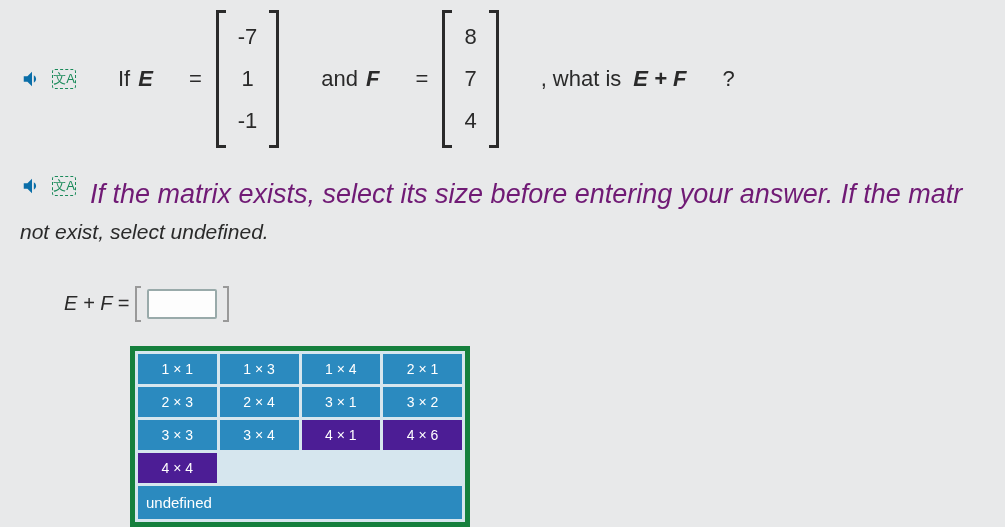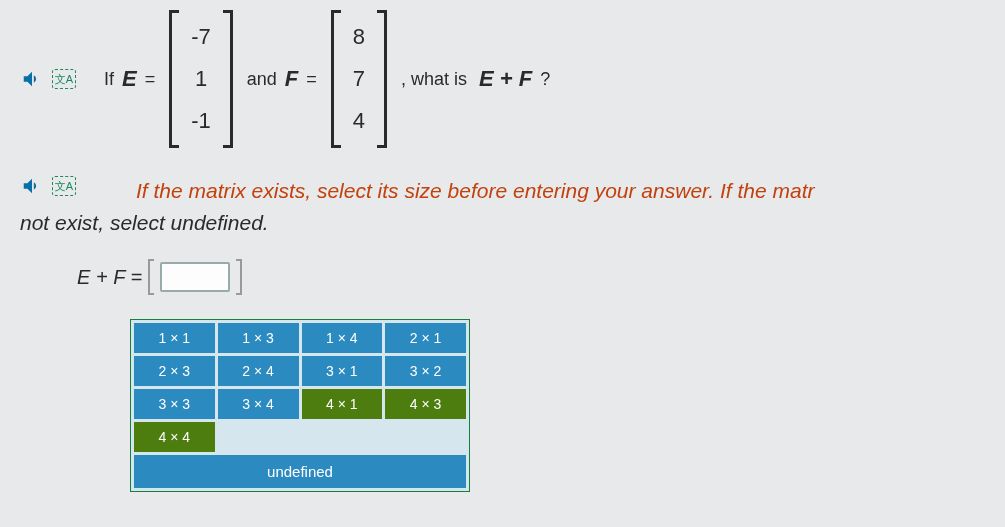--- a/index.html
+++ b/index.html
@@ -28,34 +28,35 @@
       cursor: pointer;
     }
     .translate-icon {
       width: 24px;
       height: 20px;
       border: 1px dashed #1a8a5a;
       border-radius: 3px;
       display: flex;
       align-items: center;
       justify-content: center;
-      font-size: 11px;
+      font-size: 13px;
       color: #1a8a5a;
       cursor: pointer;
-      margin-right: 20px;
+      margin-right: 6px;
     }
     .text-label {
       font-size: 22px;
       font-style: italic;
       font-weight: bold;
       color: #2a2a2a;
     }
     .text-plain {
-      font-size: 18px;
-      color: #2a2a2a;
+      font-size: 22px;
+      color: #2a2a2a;
+      margin-left: 28px;
     }
     .matrix {
       display: flex;
       align-items: stretch;
       margin: 0 6px;
     }
     .bracket-left, .bracket-right {
       width: 10px;
       border-top: 3px solid #2a2a2a;
       border-bottom: 3px solid #2a2a2a;
@@ -73,37 +74,36 @@
       padding: 8px 4px;
       color: #2a2a2a;
     }
     .instruction-row {
       display: flex;
       align-items: flex-start;
       gap: 8px;
       margin-bottom: 6px;
     }
     .instruction-text {
-      font-size: 21px;
-      font-style: italic;
-      color: #c2410c;
+      font-size: 27px;
+      font-style: italic;
+      color: #701a75;
       line-height: 1.4;
-      margin-left: 32px;
     }
     .instruction-cont {
       font-size: 21px;
       font-style: italic;
       color: #2a2a2a;
-      margin-bottom: 24px;
+      margin-bottom: 42px;
     }
     .answer-row {
       display: flex;
       align-items: center;
       gap: 6px;
-      margin-left: 57px;
+      margin-left: 44px;
       margin-bottom: 24px;
     }
     .answer-label {
       font-size: 20px;
       font-style: italic;
       color: #2a2a2a;
     }
     .small-bracket-l, .small-bracket-r {
       width: 6px;
       height: 36px;
@@ -116,44 +116,44 @@
       width: 70px;
       height: 30px;
       border: 2px solid #9aa;
       background: #fdfdfd;
       border-radius: 2px;
     }
     .size-picker {
       margin-left: 110px;
       width: 340px;
       background: #d6e6ee;
-      border: 1px solid #15803d;
+      border: 5px solid #15803d;
       padding: 3px;
     }
     .size-grid {
       display: grid;
       grid-template-columns: repeat(4, 1fr);
       gap: 3px;
     }
     .size-cell {
       background: #2b8abf;
       color: #ffffff;
       text-align: center;
       padding: 7px 4px;
       font-size: 14px;
       cursor: pointer;
       position: relative;
     }
     .size-cell.dim {
-      background: #4d7c0f;
+      background: #4c1d95;
     }
     .undefined-row {
       background: #2b8abf;
       color: #ffffff;
-      text-align: center;
+      text-align: left;
       padding: 8px;
       font-size: 15px;
       margin-top: 3px;
       cursor: pointer;
     }
   </style>
 </head>
 <body>
 
 <div class="problem-row">
@@ -216,17 +216,17 @@
     <div class="size-cell">1 × 3</div>
     <div class="size-cell">1 × 4</div>
     <div class="size-cell">2 × 1</div>
     <div class="size-cell">2 × 3</div>
     <div class="size-cell">2 × 4</div>
     <div class="size-cell">3 × 1</div>
     <div class="size-cell">3 × 2</div>
     <div class="size-cell">3 × 3</div>
     <div class="size-cell">3 × 4</div>
     <div class="size-cell dim">4 × 1</div>
-    <div class="size-cell dim">4 × 3</div>
+    <div class="size-cell dim">4 × 6</div>
     <div class="size-cell dim">4 × 4</div>
   </div>
   <div class="undefined-row">undefined</div>
 </div>
 
 </body></html>

